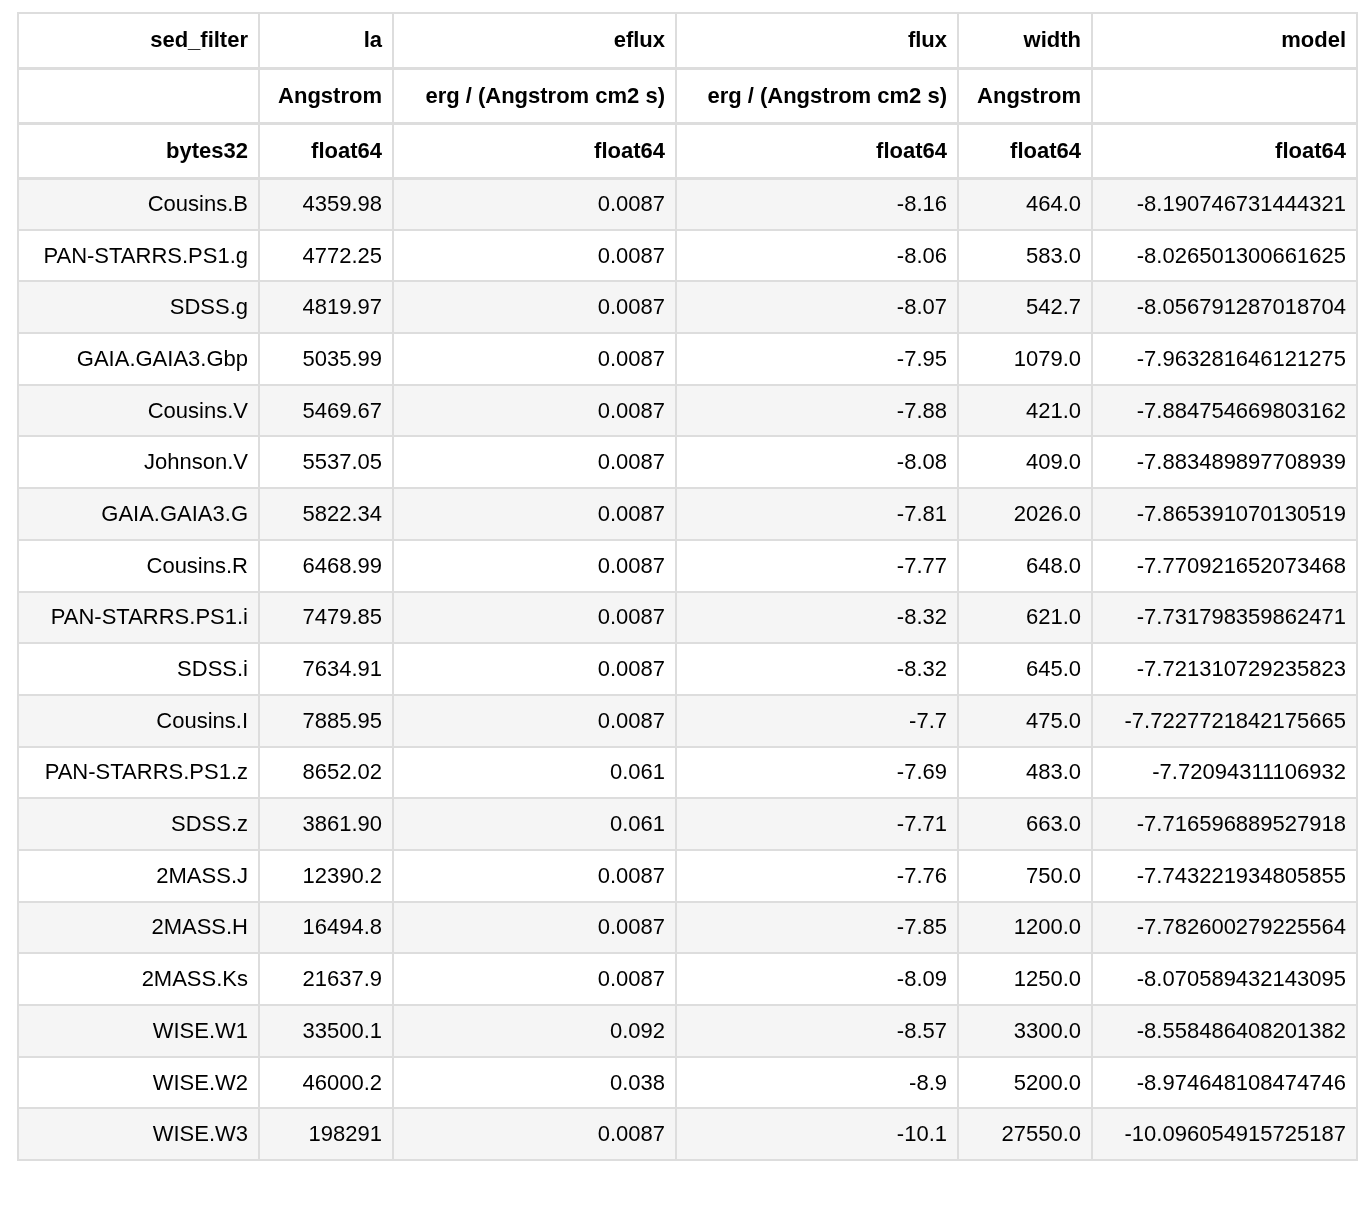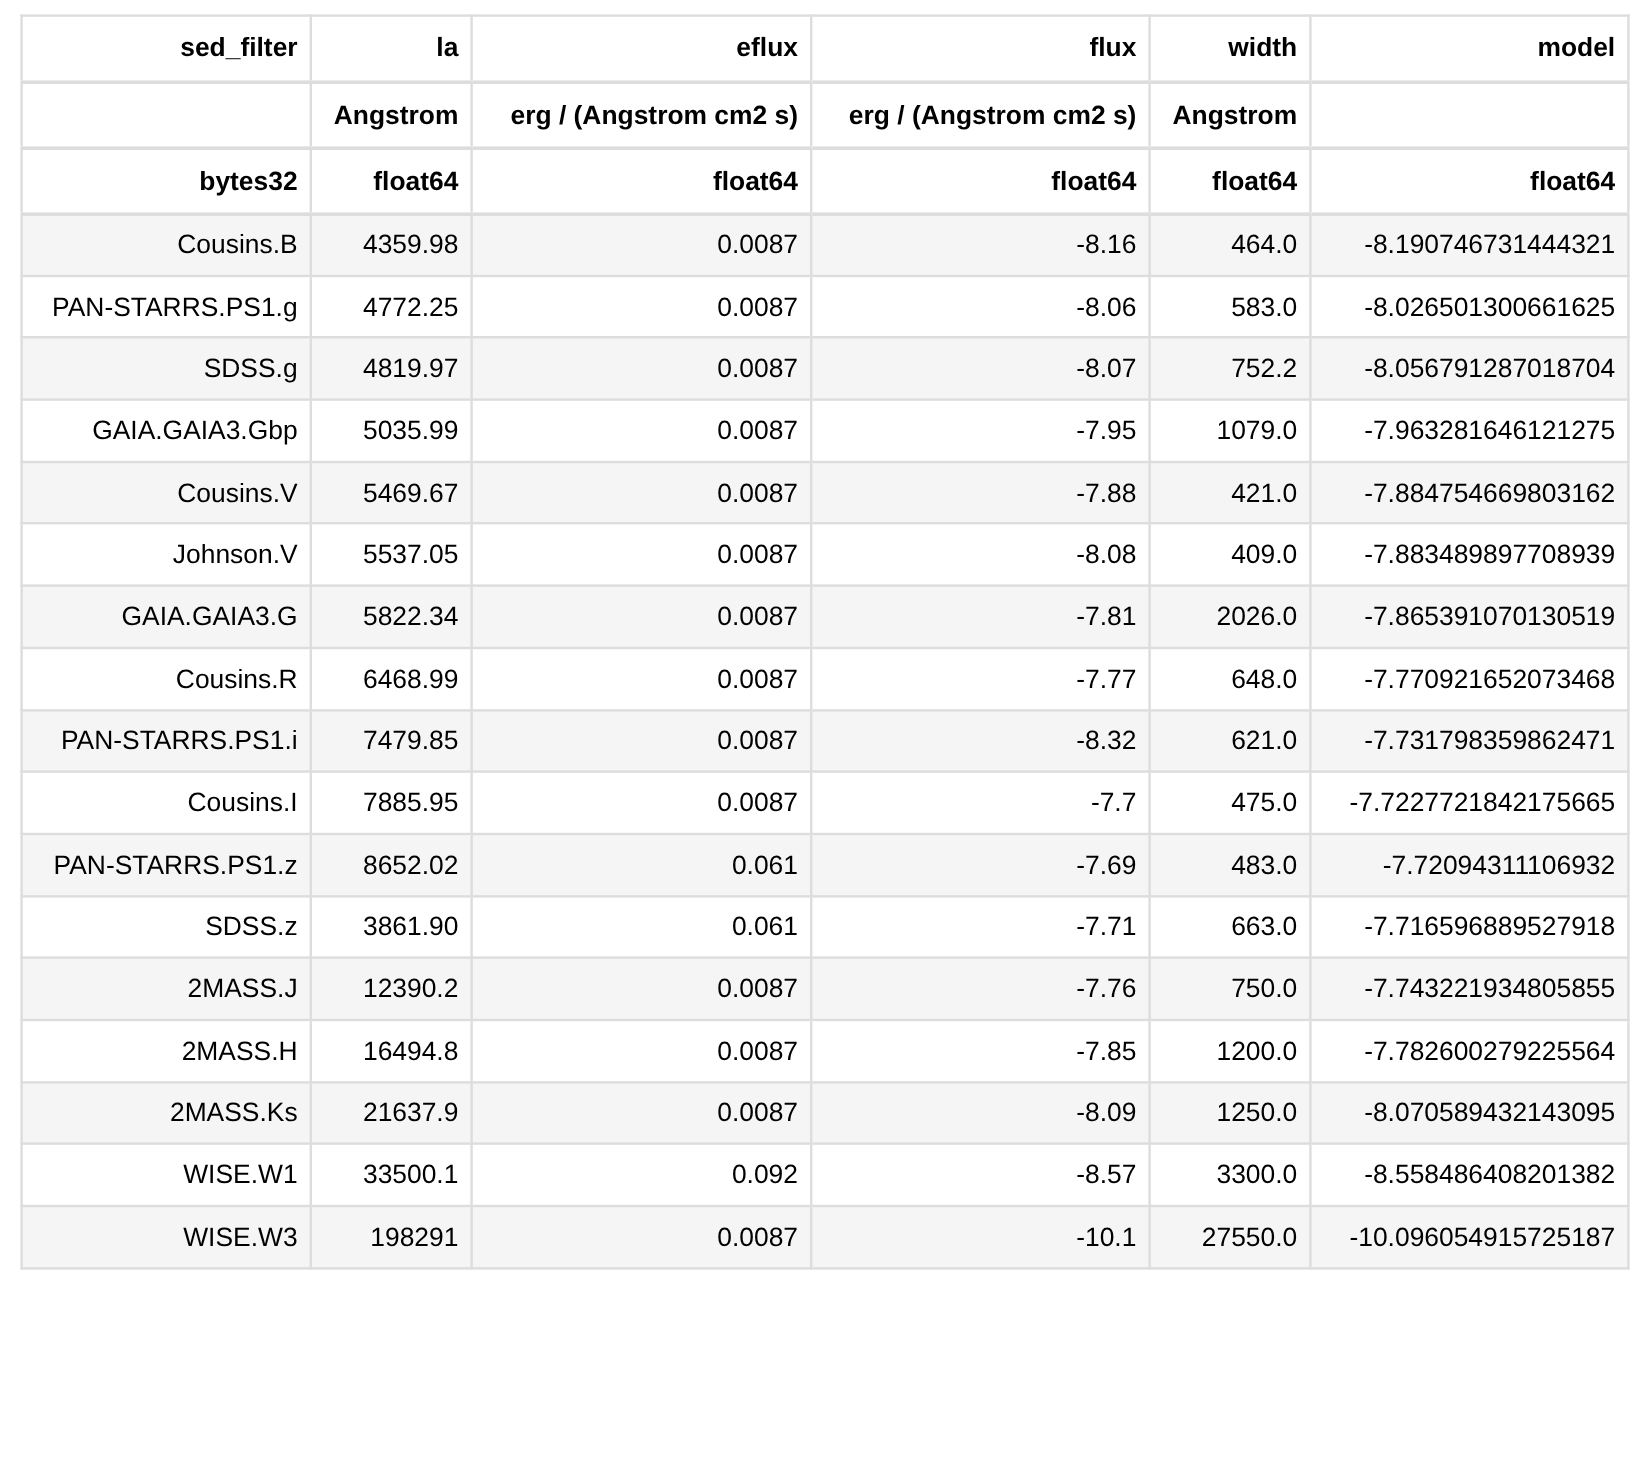--- a/index.html
+++ b/index.html
@@ -108,21 +108,21 @@
         <td>0.0087</td>
         <td>-8.06</td>
         <td>583.0</td>
         <td>-8.026501300661625</td>
       </tr>
       <tr>
         <td>SDSS.g</td>
         <td>4819.97</td>
         <td>0.0087</td>
         <td>-8.07</td>
-        <td>752.2</td>
+        <td>542.7</td>
         <td>-8.056791287018704</td>
       </tr>
       <tr>
         <td>GAIA.GAIA3.Gbp</td>
         <td>5035.99</td>
         <td>0.0087</td>
         <td>-7.95</td>
         <td>1079.0</td>
         <td>-7.963281646121275</td>
       </tr>
@@ -158,20 +158,28 @@
         <td>648.0</td>
         <td>-7.770921652073468</td>
       </tr>
       <tr>
         <td>PAN-STARRS.PS1.i</td>
         <td>7479.85</td>
         <td>0.0087</td>
         <td>-8.32</td>
         <td>621.0</td>
         <td>-7.731798359862471</td>
+      </tr>
+      <tr>
+        <td>SDSS.i</td>
+        <td>7634.91</td>
+        <td>0.0087</td>
+        <td>-8.32</td>
+        <td>645.0</td>
+        <td>-7.721310729235823</td>
       </tr>
       <tr>
         <td>Cousins.I</td>
         <td>7885.95</td>
         <td>0.0087</td>
         <td>-7.7</td>
         <td>475.0</td>
         <td>-7.7227721842175665</td>
       </tr>
       <tr>
@@ -216,20 +224,28 @@
       </tr>
       <tr>
         <td>WISE.W1</td>
         <td>33500.1</td>
         <td>0.092</td>
         <td>-8.57</td>
         <td>3300.0</td>
         <td>-8.558486408201382</td>
       </tr>
       <tr>
+        <td>WISE.W2</td>
+        <td>46000.2</td>
+        <td>0.038</td>
+        <td>-8.9</td>
+        <td>5200.0</td>
+        <td>-8.974648108474746</td>
+      </tr>
+      <tr>
         <td>WISE.W3</td>
         <td>198291</td>
         <td>0.0087</td>
         <td>-10.1</td>
         <td>27550.0</td>
         <td>-10.096054915725187</td>
       </tr>
     </tbody>
   </table>
 </div>

